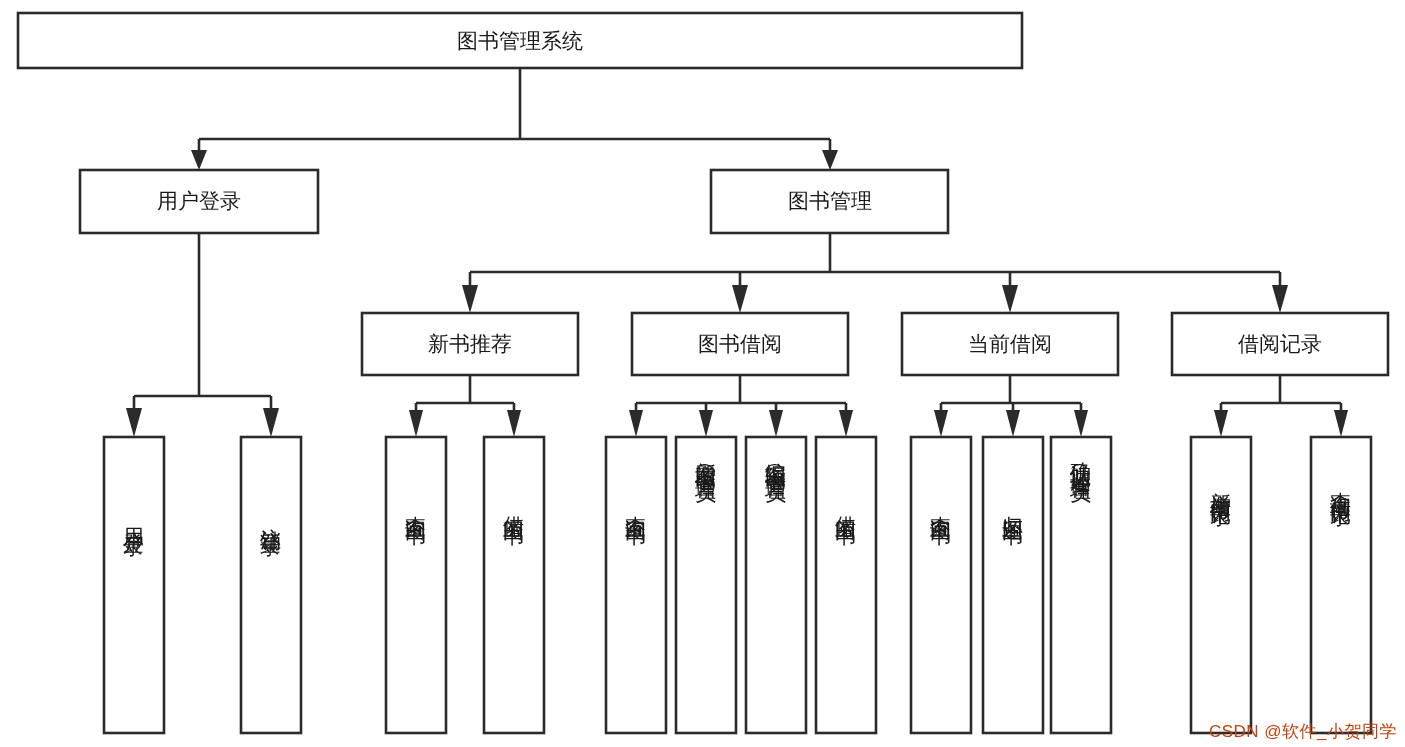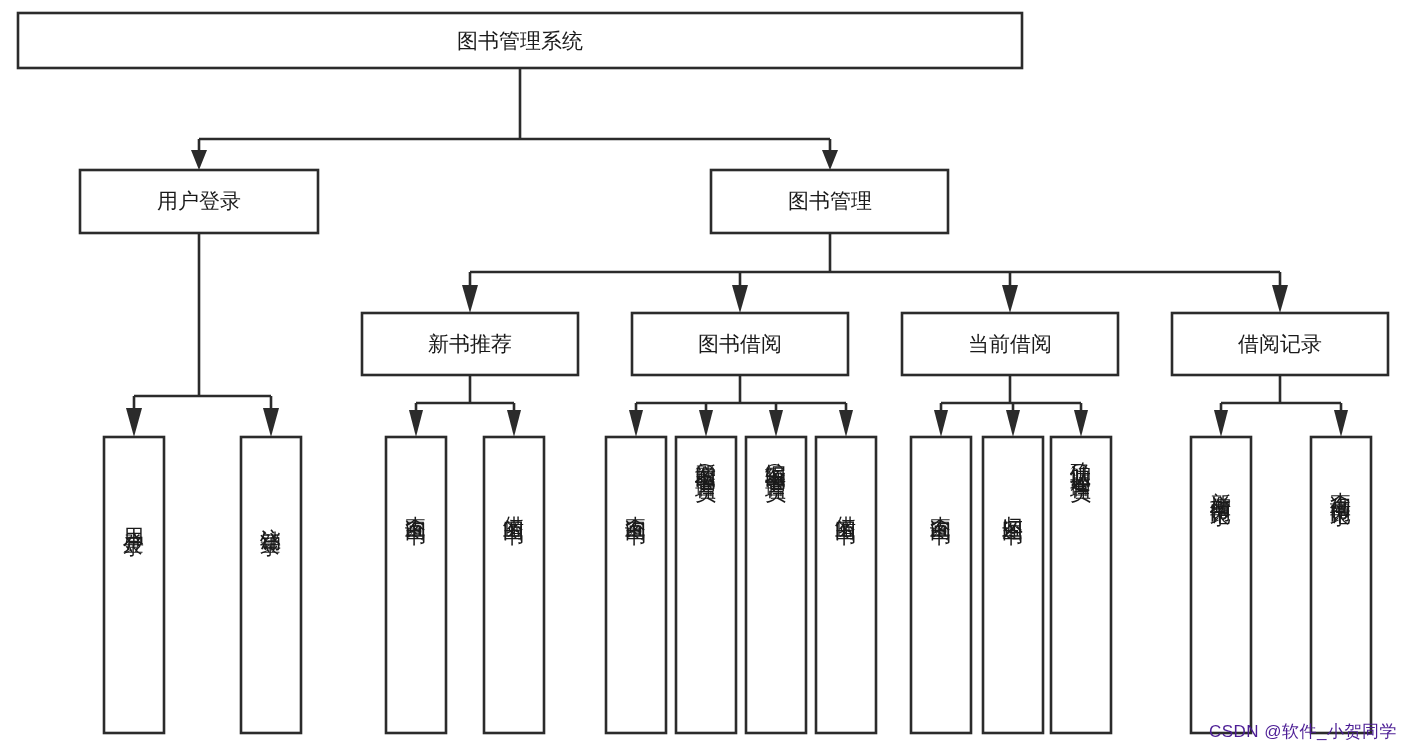--- a/index.html
+++ b/index.html
@@ -66,21 +66,21 @@
     letter-spacing: 3px;
     color: #1a1a1a;
     white-space: nowrap;
   }
   .watermark {
     position: absolute;
     right: 8px;
     bottom: 4px;
     font-family: "Liberation Sans", "DejaVu Sans", sans-serif;
     font-size: 17px;
-    color: #4c1d95;
+    color: #c2410c;
     letter-spacing: 0.5px;
     white-space: nowrap;
   }
 </style>
 </head>
 <body>
 
 <div id="diagram-root">
   <svg class="diagram" viewBox="0 0 1405 747" xmlns="http://www.w3.org/2000/svg">
 

